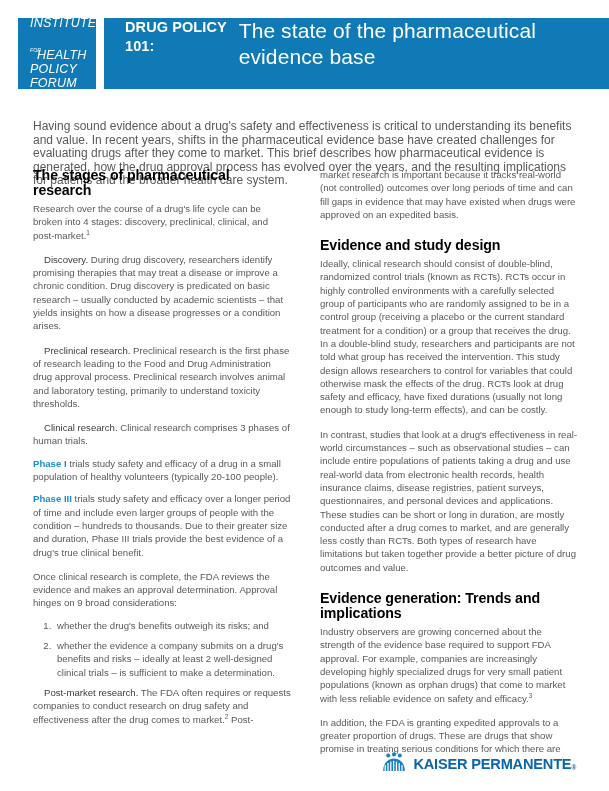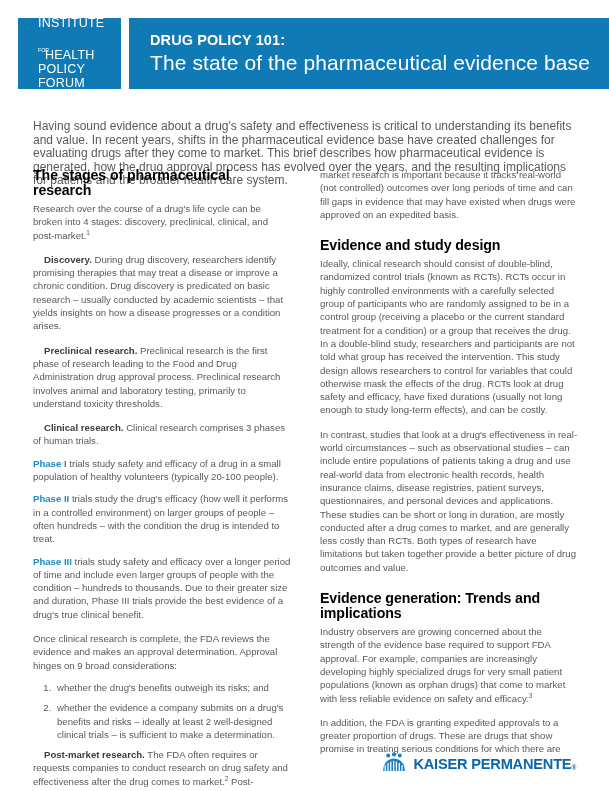--- a/index.html
+++ b/index.html
@@ -20,29 +20,30 @@
   .header {
     position: absolute;
     top: 18px;
     left: 18px;
     right: 0px;
     height: 71px;
     display: flex;
     align-items: stretch;
   }
   .logo-block {
-    width: 103px;
+    width: 78px;
     background: #0f7ab5;
     color: #ffffff;
     display: flex;
     flex-direction: column;
     align-items: flex-start;
     justify-content: center;
-    padding-left: 20px;
+    padding-left: 12px;
     box-sizing: border-box;
+    font-style: italic;
   }
   .logo-line {
     font-size: 12.5px;
     line-height: 13.6px;
     letter-spacing: 0.2px;
     font-weight: 400;
     white-space: nowrap;
   }
   .logo-line.smallwrap {
     display: flex;
@@ -60,21 +61,21 @@
   }
   .logo-for span { display: block; }
 
   .title-gap { width: 8px; }
 
   .title-block {
     flex: 1;
     background: #0f7ab5;
     color: #ffffff;
     display: flex;
-    flex-direction: column;
+    flex-direction: row;
     justify-content: center;
     padding-left: 21px;
     box-sizing: border-box;
   }
   .title-kicker {
     font-size: 14.5px;
     font-weight: bold;
     line-height: 19px;
     letter-spacing: 0.1px;
   }
@@ -119,21 +120,21 @@
     line-height: 15px;
     font-weight: bold;
     margin: 0 0 4px 0;
     letter-spacing: -0.1px;
   }
   h2.section.spaced { margin-top: 17px; }
 
   p.body { margin: 0 0 11px 0; }
   p.body.tight { margin-bottom: 9px; }
 
-  .lead { font-weight: bold; color: #3c3c3e; padding-left: 11px; }
+  .lead { font-weight: normal; color: #3c3c3e; padding-left: 11px; }
   .phase { color: #1b8dcc; font-weight: bold; }
   sup {
     font-size: 6.4px;
     vertical-align: super;
     line-height: 0;
   }
 
   ol.considerations {
     margin: 0 0 0 0;
     padding-left: 21px;
@@ -206,21 +207,20 @@
     <p class="body"><span>Research over the course of a drug's life cycle can be broken into 4 stages: discovery, preclinical, clinical, and post-market.</span><sup>1</sup></p>
 
     <p class="body"><span class="lead">Discovery.</span><span> During drug discovery, researchers identify promising therapies that may treat a disease or improve a chronic condition. Drug discovery is predicated on basic research – usually conducted by academic scientists – that yields insights on how a disease progresses or a condition arises.</span></p>
 
     <p class="body"><span class="lead">Preclinical research.</span><span> Preclinical research is the first phase of research leading to the Food and Drug Administration drug approval process. Preclinical research involves animal and laboratory testing, primarily to understand toxicity thresholds.</span></p>
 
     <p class="body tight"><span class="lead">Clinical research.</span><span> Clinical research comprises 3 phases of human trials.</span></p>
 
     <p class="body tight"><span class="phase">Phase I</span><span> trials study safety and efficacy of a drug in a small population of healthy volunteers (typically 20-100 people).</span></p>
 
-    <p class="body tight"><span class="phase">Phase II</span><span> trials study the drug's efficacy (how well it performs in a controlled environment) on larger groups of people – often hundreds – with the condition the drug is intended to treat.</span></p>
 
     <p class="body"><span class="phase">Phase III</span><span> trials study safety and efficacy over a longer period of time and include even larger groups of people with the condition – hundreds to thousands. Due to their greater size and duration, Phase III trials provide the best evidence of a drug's true clinical benefit.</span></p>
 
     <p class="body tight">Once clinical research is complete, the FDA reviews the evidence and makes an approval determination. Approval hinges on 9 broad considerations:</p>
 
     <ol class="considerations">
       <li>whether the drug's benefits outweigh its risks; and</li>
       <li>whether the evidence a company submits on a drug's benefits and risks – ideally at least 2 well-designed clinical trials – is sufficient to make a determination.</li>
     </ol>
 

